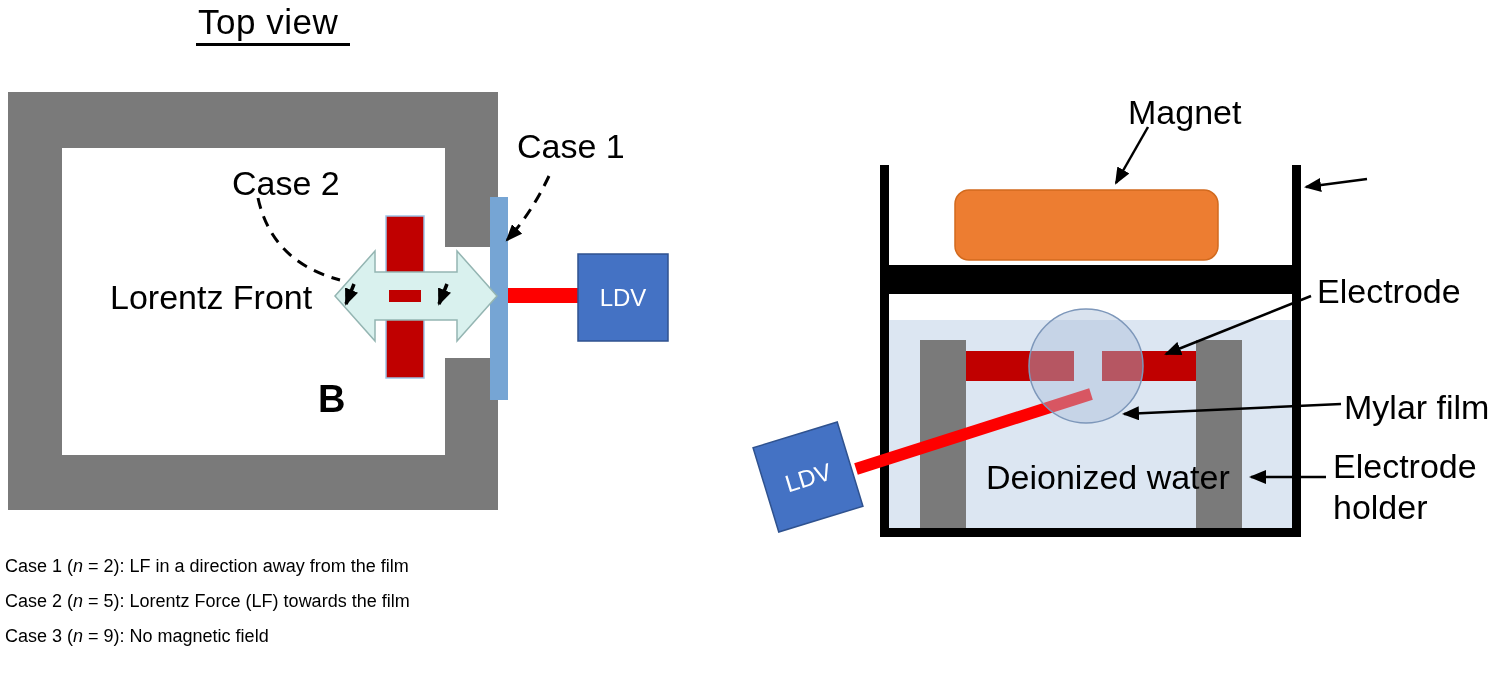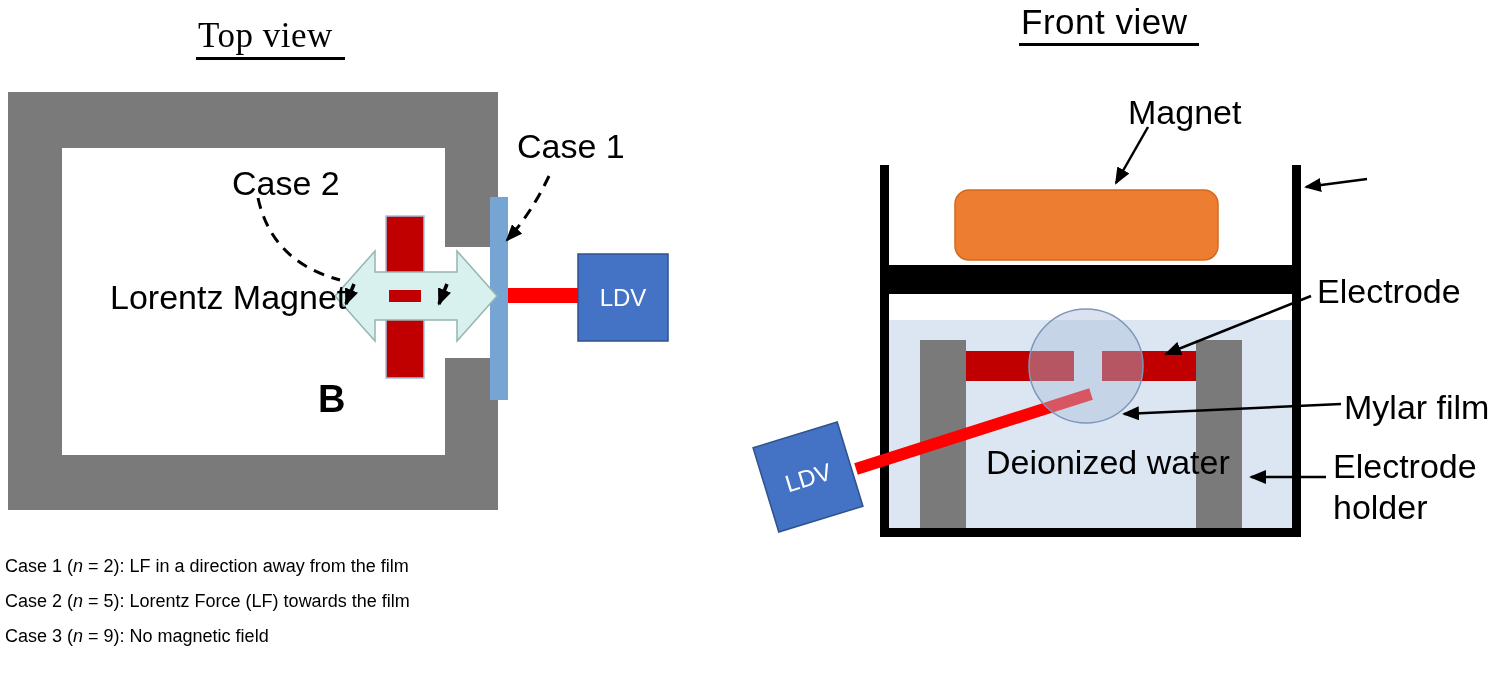--- a/index.html
+++ b/index.html
@@ -89,36 +89,35 @@
         <text x="808" y="486" text-anchor="middle" font-size="24" fill="#ffffff">LDV</text>
       </g>
       <line x1="1148" y1="127" x2="1116" y2="183" stroke="#000" stroke-width="2.5" marker-end="url(#ah)"></line>
       <line x1="1367" y1="179" x2="1306" y2="187" stroke="#000" stroke-width="2.5" marker-end="url(#ah)"></line>
       <line x1="1311" y1="296" x2="1166" y2="354" stroke="#000" stroke-width="2.5" marker-end="url(#ah)"></line>
       <line x1="1341" y1="404" x2="1124" y2="414" stroke="#000" stroke-width="2.5" marker-end="url(#ah)"></line>
       <line x1="1326" y1="477" x2="1251" y2="477" stroke="#000" stroke-width="2.5" marker-end="url(#ah)"></line>
     </g>
   </svg>
 
-  <div class="title" style="left:196px; top:16px;font-family:Liberation Serif, serif;">Top view</div>
-  <div class="title" style="left:1019px; top:2px;">Front view</div>
+  <div class="title" style="left:196px; top:2px;">Top view</div>
 
   <div class="lbl" style="left:232px; top:163px;">Case 2</div>
   <div class="lbl" style="left:517px; top:126px;">Case 1</div>
-  <div class="lbl" style="left:110px; top:277px;">Lorentz Magnet</div>
+  <div class="lbl" style="left:110px; top:277px;">Lorentz Front</div>
   <div class="b-symbol" style="left:318px; top:378px;">B</div>
 
   <div class="lbl" style="left:1128px; top:92px;">Magnet</div>
   <div class="lbl" style="left:1317px; top:271px;">Electrode</div>
   <div class="lbl" style="left:1344px; top:387px;text-align:center;">Mylar film</div>
   <div class="lbl" style="left:1333px; top:446px;">
     <div>Electrode</div>
     <div>holder</div>
   </div>
-  <div class="lbl" style="left:986px; top:442px;">Deionized water</div>
+  <div class="lbl" style="left:986px; top:457px;">Deionized water</div>
 
   <div class="cases">
     <div class="case-line">
       <span>Case 1 (</span><i>n</i><span> = 2): LF in a direction away from the film</span>
     </div>
     <div class="case-line">
       <span>Case 2 (</span><i>n</i><span> = 5): Lorentz Force (LF) towards the film</span>
     </div>
     <div class="case-line">
       <span>Case 3 (</span><i>n</i><span> = 9): No magnetic field</span>

